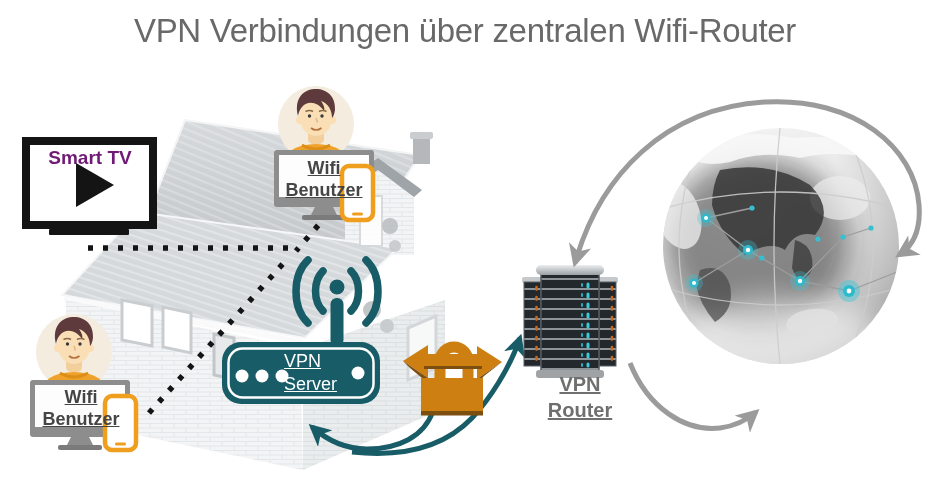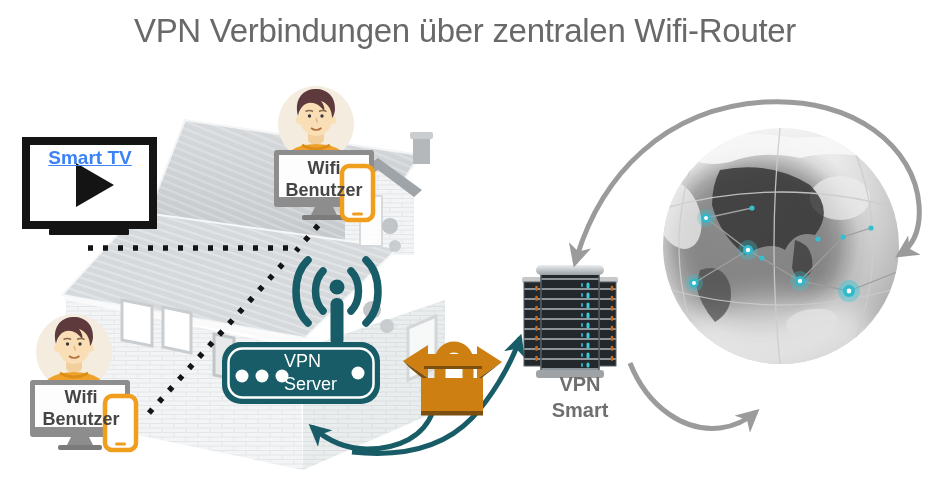--- a/index.html
+++ b/index.html
@@ -1,21 +1,21 @@
 <!DOCTYPE html>
 <html><head>
 <meta charset="utf-8">
 <style>
   html,body{margin:0;padding:0;width:930px;height:480px;background:#ffffff;overflow:hidden;}
   #stage{position:relative;width:930px;height:480px;font-family:"Liberation Sans",sans-serif;background:#fff;border-radius:32px;}
   #art{position:absolute;left:0;top:0;}
   .lbl{position:absolute;font-family:"Liberation Sans",sans-serif;}
-  .lbl span{display:block;}
+  .lbl span{display:block;text-decoration:underline;}
   #title-label{left:0;right:0;top:12px;text-align:center;font-size:33px;font-weight:400;color:#696969;letter-spacing:-0.3px;}
-  #tv-label{left:35px;top:147px;width:110px;text-align:center;font-size:19px;font-weight:700;color:#3b82f6;text-decoration:underline;}
+  #tv-label{left:35px;top:147px;width:110px;text-align:center;font-size:19px;font-weight:700;color:#701a75;}
   #user-top-label{left:277px;top:157px;width:94px;text-align:center;font-size:18px;font-weight:700;line-height:22px;color:#454545;}
   #user-bottom-label{left:34px;top:386px;width:94px;text-align:center;font-size:18px;font-weight:700;line-height:22px;color:#454545;}
   #router-label{left:284px;top:350px;font-size:18px;font-weight:400;line-height:23px;color:#ffffff;}
   #server-label{left:526px;top:371px;width:108px;text-align:center;font-size:20px;font-weight:700;line-height:26px;color:#6f6f6f;}
   #internet-label{left:731px;top:372px;width:124px;text-align:center;font-size:22px;font-weight:700;color:#7b7b7b;}
 </style>
 </head>
 <body>
 
 <div id="stage">
@@ -306,17 +306,17 @@
     <span>Benutzer</span>
   </div>
 
   <div class="lbl" id="router-label">
     <span>VPN</span>
     <span>Server</span>
   </div>
 
   <div class="lbl" id="server-label">
     <span>VPN</span>
-    <span>Smart</span>
+    <span>Router</span>
   </div>
 
 
 </div>
 
 </body></html>

